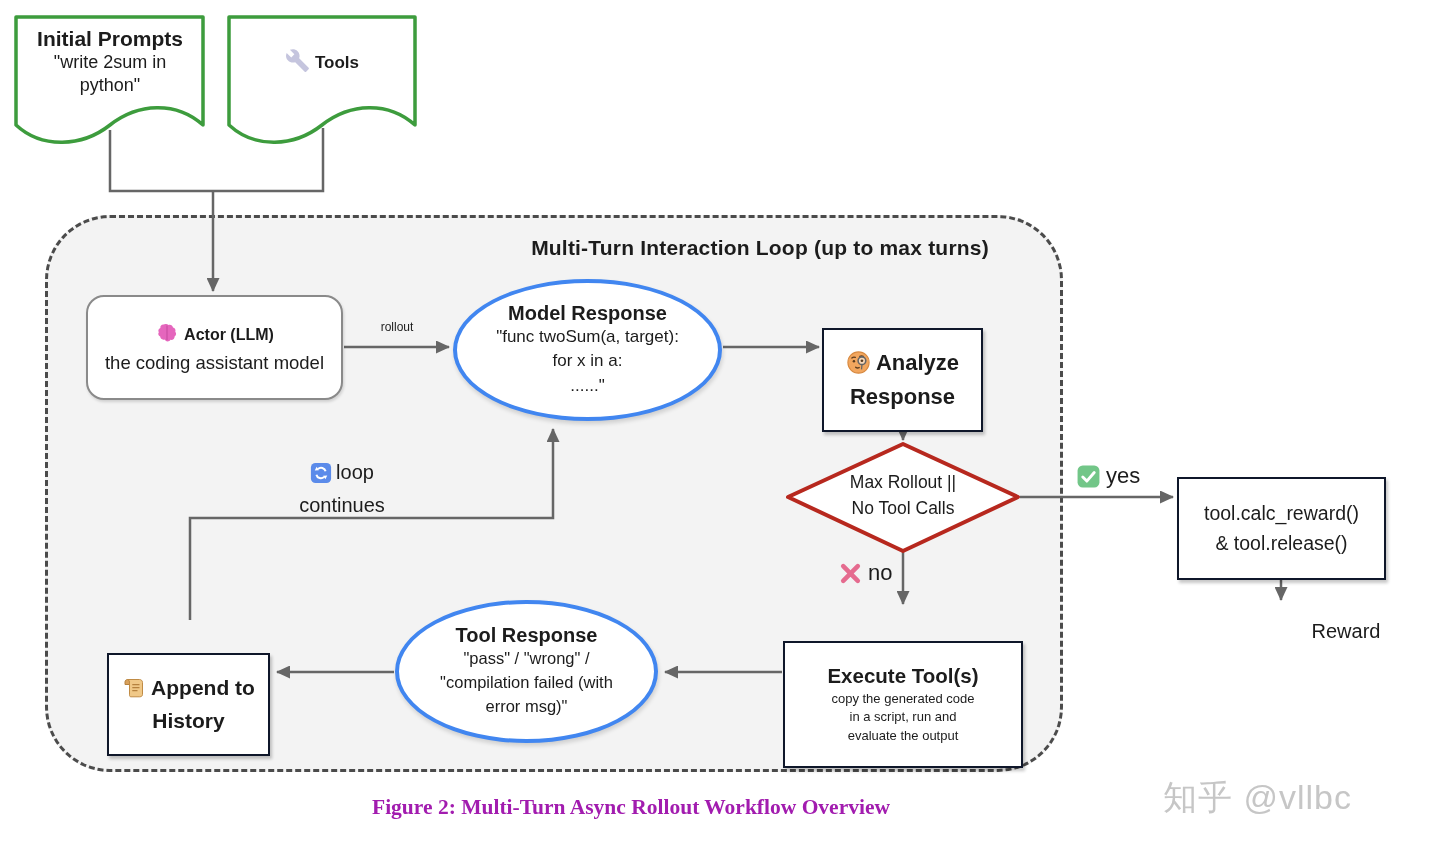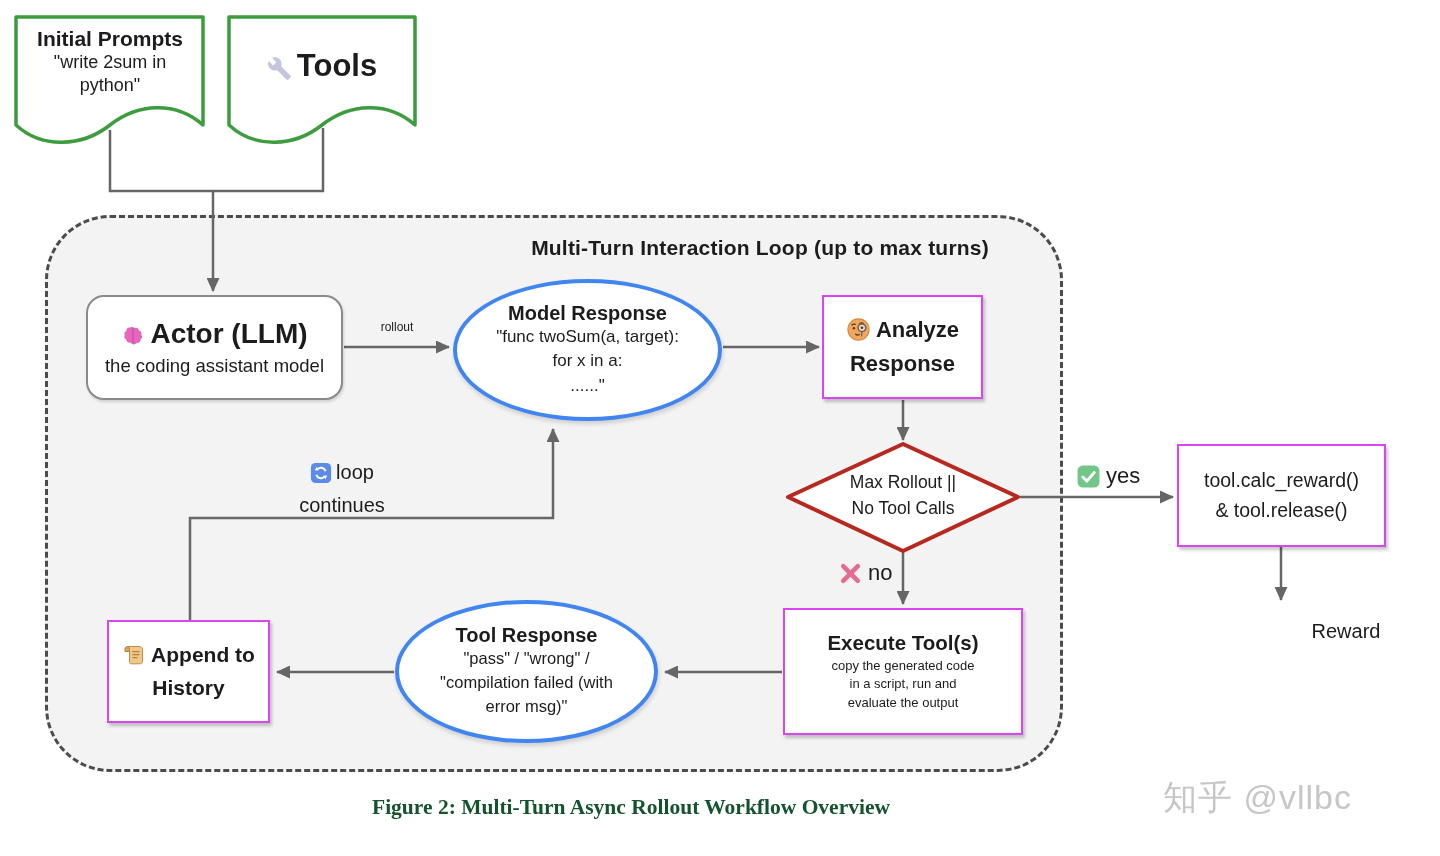--- a/index.html
+++ b/index.html
@@ -8,41 +8,41 @@
   #stage { position:relative; width:1440px; height:856px; background:#ffffff; overflow:hidden; }
 
   #overlay { position:absolute; left:0; top:0; width:1440px; height:856px; z-index:2; pointer-events:none; }
 
   .loop-box { position:absolute; left:45px; top:215px; width:1018px; height:557px;
     border:3px dashed #4b4b4b; border-radius:65px; background:#f3f3f3; z-index:1; }
 
   .node { position:absolute; z-index:3; display:flex; align-items:center; justify-content:center;
     text-align:center; }
 
-  .rect-node { background:#ffffff; border:2px solid #d946ef; box-shadow:2px 3px 3px rgba(0,0,0,0.22); }
+  .rect-node { background:#ffffff; border:2px solid #0f172a; box-shadow:2px 3px 3px rgba(0,0,0,0.22);margin-top:33px; }
   .round-node { background:#ffffff; border:2px solid #8a8a8a; border-radius:18px; box-shadow:1px 2px 3px rgba(0,0,0,0.15); }
   .ellipse-node { background:#ffffff; border:4px solid #4186f0; border-radius:50%;
     box-shadow:1px 3px 4px rgba(0,0,0,0.15); flex-direction:column; }
 
   .doc-text { position:absolute; z-index:3; text-align:center; }
   .doc-title { font-size:21px; font-weight:bold; }
   .doc-line { display:block; font-size:18px; line-height:1.25; }
 
   .node-title { font-weight:bold; }
   .line { display:block; }
 
   .label { position:absolute; z-index:3; font-size:12px; text-align:center; }
 
   .icon { display:inline-block; vertical-align:-5px; margin-right:5px; }
 
   #loop-title { position:absolute; left:455px; top:236px; width:610px; z-index:3;
     font-size:21px; font-weight:bold; text-align:center; letter-spacing:0.2px; }
 
   #actor { left:86px; top:295px; width:257px; height:105px; flex-direction:column; }
-  #actor .node-title { font-size:28px; }
+  #actor .node-title { font-size:16px; }
   #actor .subtitle { font-size:18.5px; margin-top:3px; }
 
   #model-response { left:453px; top:279px; width:269px; height:142px; }
   #model-response .node-title { font-size:20px; }
   #model-response .line { font-size:17px; line-height:1.45; }
 
   #analyze { left:822px; top:295px; width:161px; height:104px; }
   #analyze .inner { width:152px; font-size:22px; font-weight:bold; line-height:1.3; }
 
   #decision-label { position:absolute; left:803px; top:469px; width:200px; z-index:3;
@@ -67,21 +67,21 @@
 
   #rollout-label { left:347px; top:320px; width:100px; }
 
   #yes-label, #no-label { display:flex; align-items:center; gap:5px; font-size:22px; z-index:3; }
   #yes-label { left:1076px; top:463px; }
   #no-label { left:838px; top:560px; }
 
   #loop-continues { left:286px; top:458px; width:112px; font-size:20px; line-height:1.4; }
 
   #caption { position:absolute; left:281px; top:795px; width:700px; z-index:3; text-align:center;
-    font-family:"Liberation Serif", "DejaVu Serif", serif; font-weight:bold; font-size:21.5px; color:#14532d; }
+    font-family:"Liberation Serif", "DejaVu Serif", serif; font-weight:bold; font-size:21.5px; color:#a21caf; }
 
   #watermark { position:absolute; left:1163px; top:775px; z-index:3; font-size:34px;
     color:#c6c6c6; letter-spacing:1px; }
 </style>
 </head>
 <body>
 
 <div id="stage">
 
   <div class="loop-box"></div>
@@ -111,21 +111,21 @@
 
     <polygon points="903,444 1018,497 903,551 788,497" fill="#ffffff" stroke="#b7281e" stroke-width="4" stroke-linejoin="round"></polygon>
   </svg>
 
   <div class="doc-text" style="left:24px; top:27px; width:172px;">
     <div class="doc-title">Initial Prompts</div>
     <span class="doc-line">"write 2sum in</span>
     <span class="doc-line">python"</span>
   </div>
 
-  <div class="doc-text" style="left:236px; top:48px; width:172px; font-size:31px; font-weight:bold;">
+  <div class="doc-text" style="left:236px; top:48px; width:172px; font-size:17px; font-weight:bold;">
     <span class="icon">
       <svg width="25" height="25" viewBox="0 0 24 24">
         <path d="M22.7,19 L13.6,9.9 C14.5,7.6 14,4.9 12.1,3 C10.1,1 7.1,0.6 4.7,1.7 L9,6 L6,9 L1.6,4.7
                  C0.4,7.1 0.9,10.1 2.9,12.1 C4.8,14 7.5,14.5 9.8,13.6 L18.9,22.7 C19.3,23.1 19.9,23.1 20.3,22.7
                  L22.6,20.4 C23.1,20 23.1,19.3 22.7,19 Z" fill="#c5c5de"></path>
       </svg>
     </span><span>Tools</span>
   </div>
 
   <div id="loop-title">Multi-Turn Interaction Loop (up to max turns)</div>

